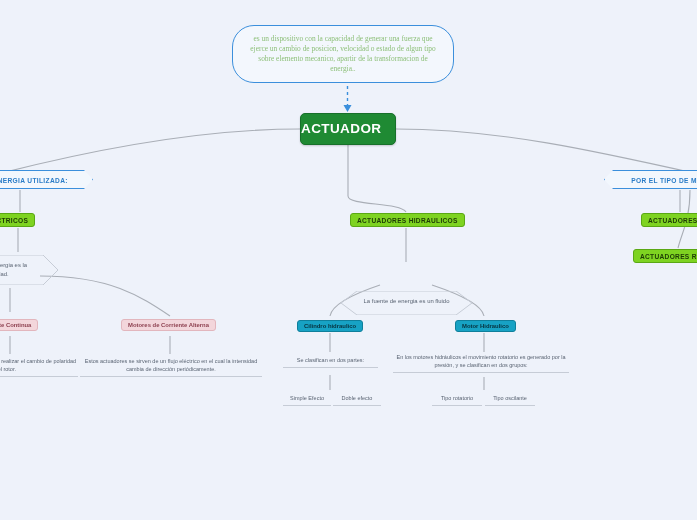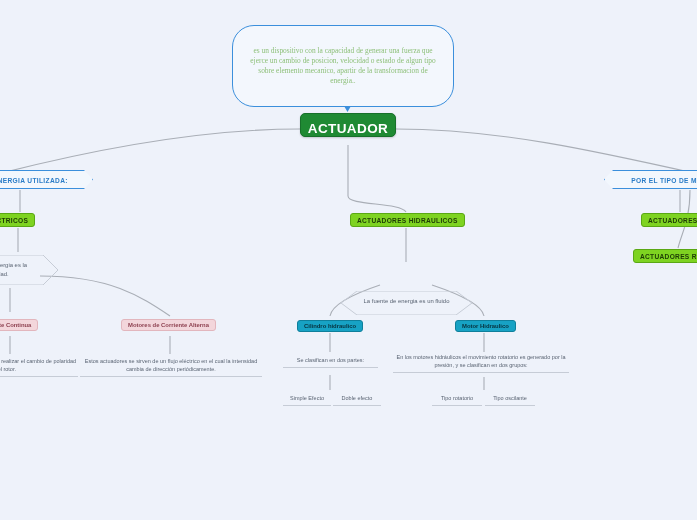--- a/index.html
+++ b/index.html
@@ -17,35 +17,35 @@
   
   .callout{
     border:1.6px solid #3b8fdc;
     border-radius:22px;
     background:#f3f7fd;
     color:#8ec07a;
     font-family:"Liberation Serif",serif;
     font-size:7.4px;
     line-height:10px;
     text-align:center;
-    padding:20px 12px;
+    padding:8px 12px;
   }
 
   
   .root{
     background:#1f8a33;
     border:1px solid #17702a;
     border-radius:5px;
     color:#ffffff;
     font-weight:bold;
     font-size:13.5px;
     letter-spacing:.4px;
-    text-align:center;
+    text-align:left;
     line-height:30px;
-    height:24px;
+    height:32px;
     box-shadow:0 1px 2px rgba(0,0,0,.18);
   }
 
   
   .chev{
     background:#f2f7fd;
     border:1.4px solid #3b8fdc;
     color:#2a7cc7;
     font-weight:bold;
     font-size:6.6px;

